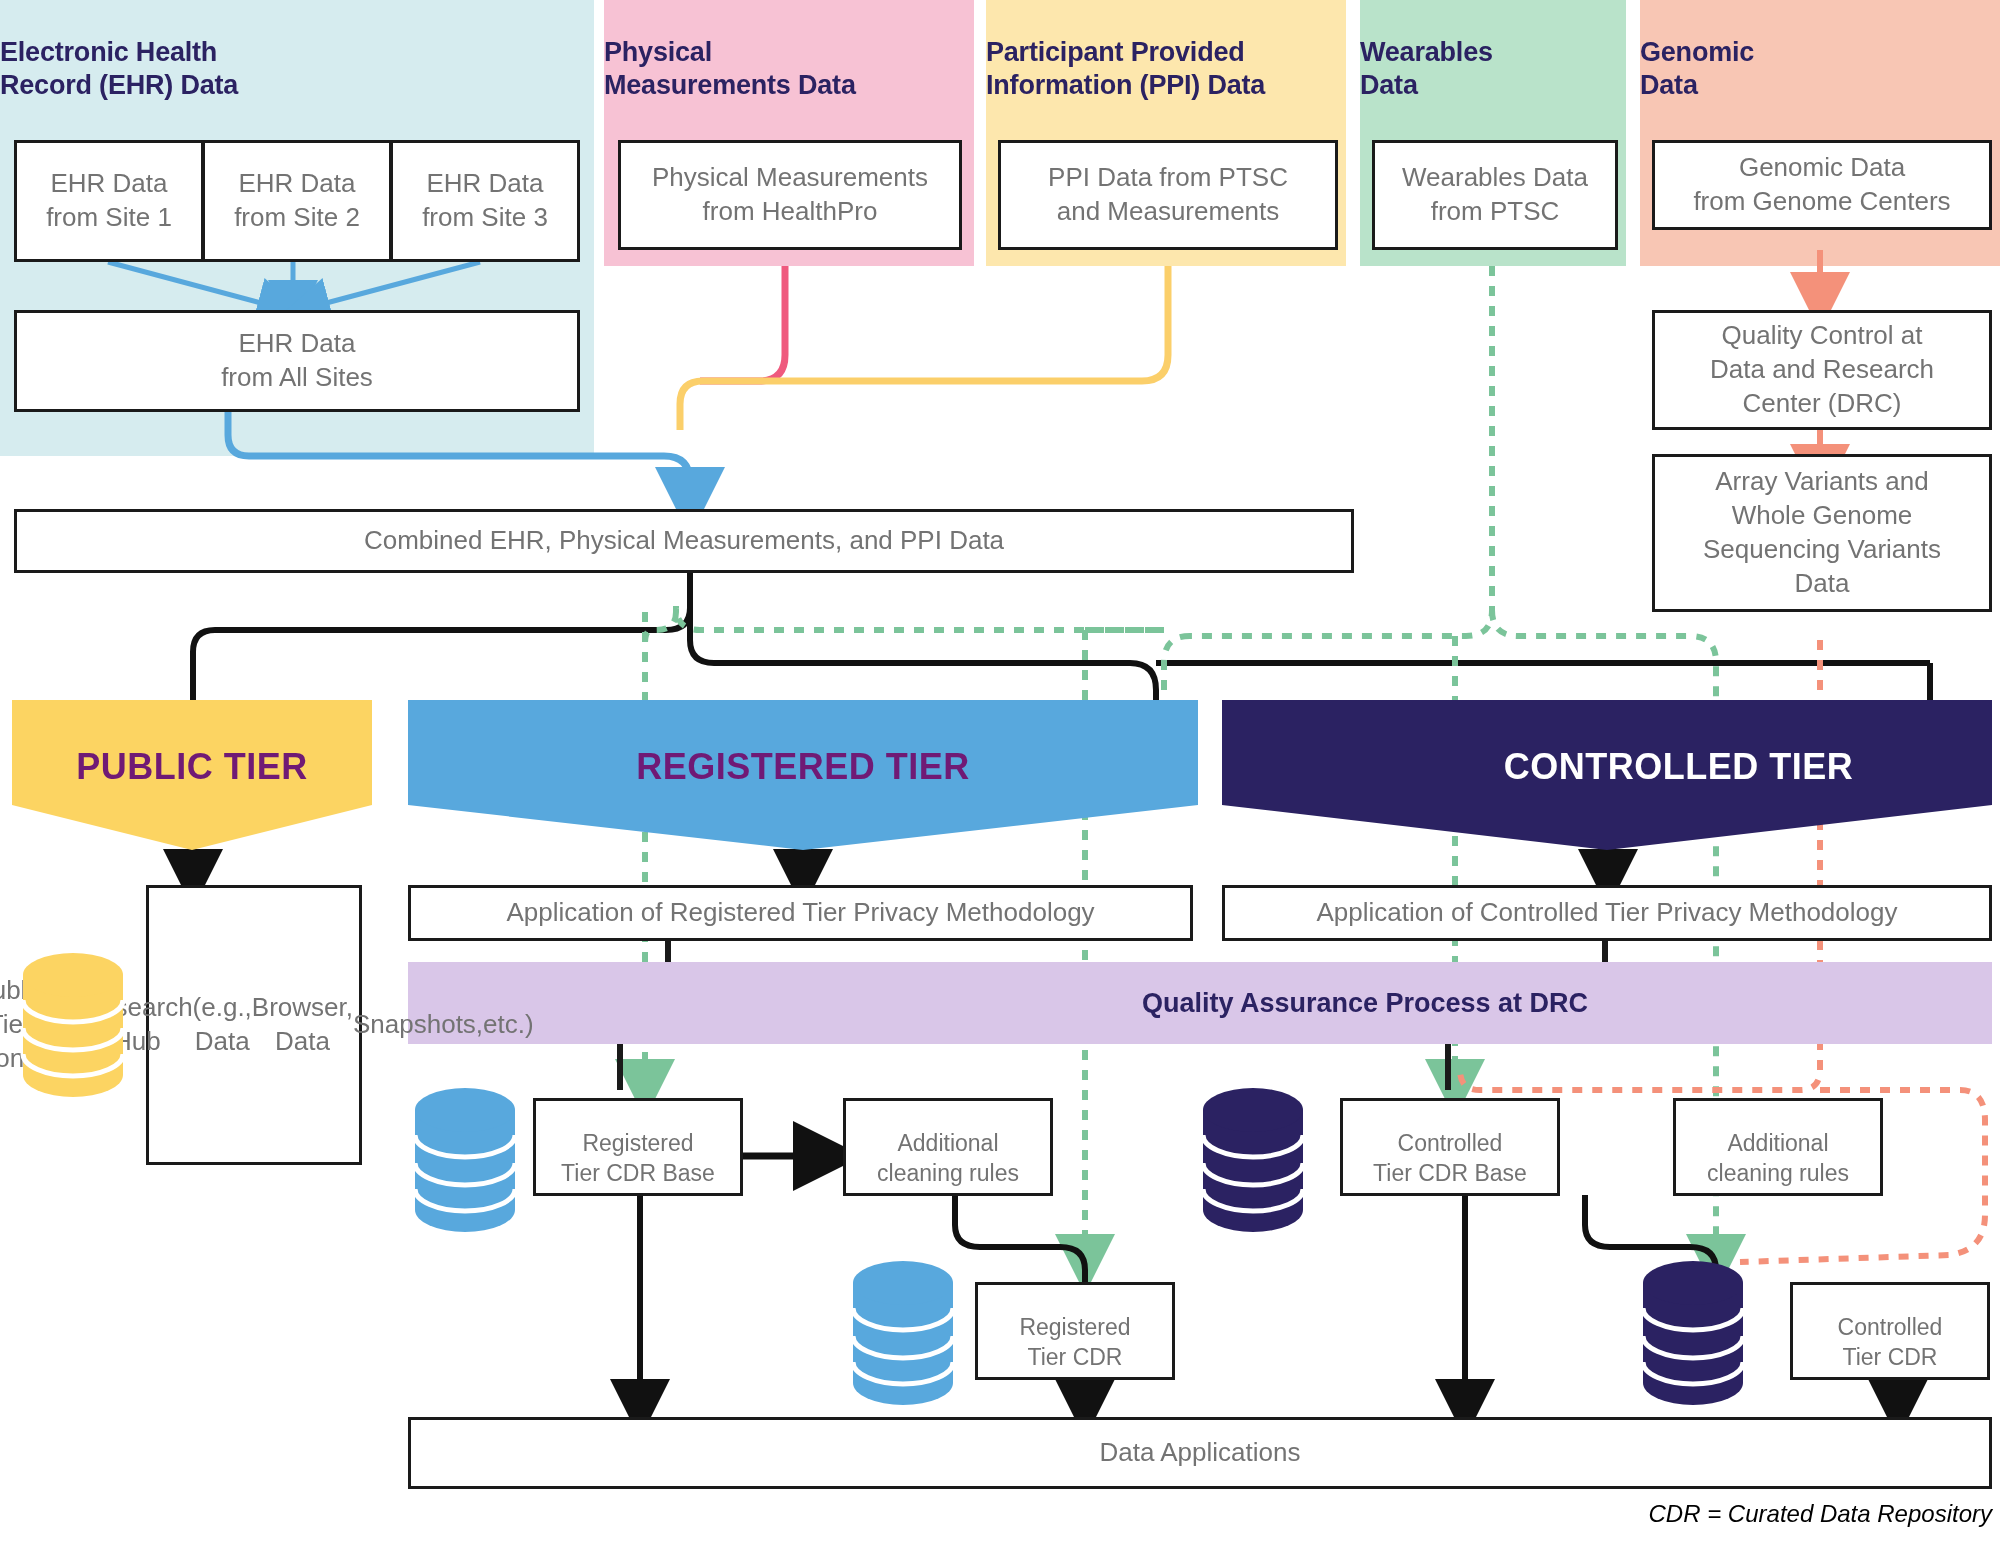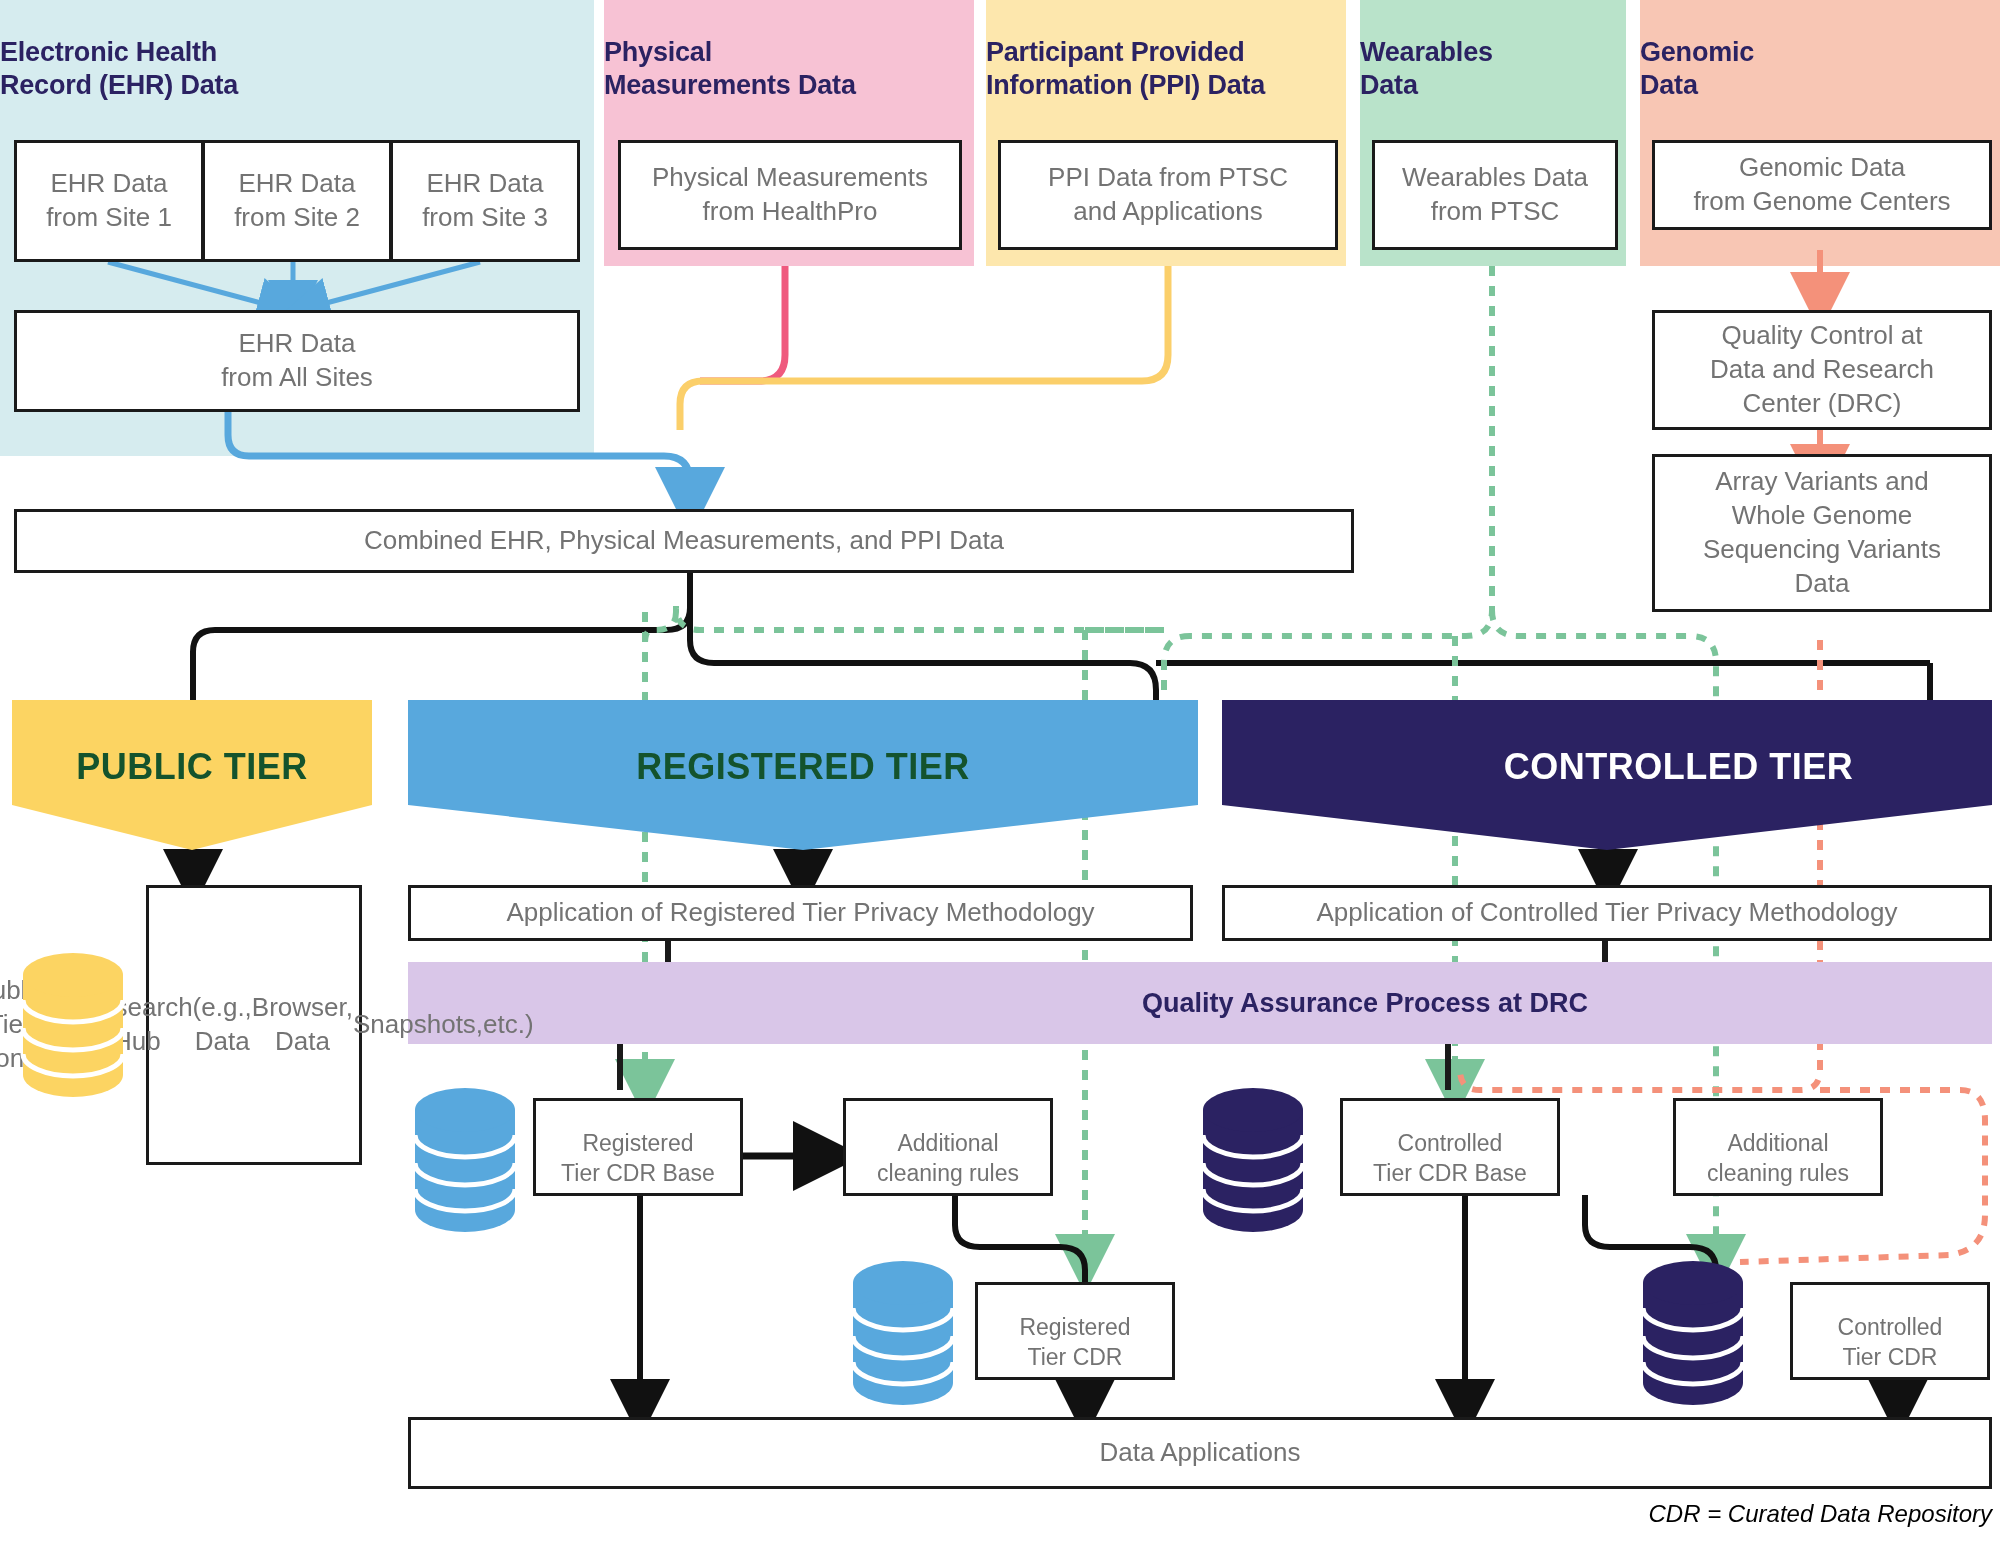--- a/index.html
+++ b/index.html
@@ -24,21 +24,21 @@
   .tierbanner span{display:block;padding-top:46px;font-size:36px;}
   .qaband{
     position:absolute;background:#d9c6e8;display:flex;align-items:center;justify-content:center;
     color:#2b2262;font-weight:bold;font-size:27px;
   }
   .footnote{
     position:absolute;color:#000000;font-style:italic;font-size:24px;text-align:right;
   }
   .cyl{position:absolute;}
   .italicword{font-style:italic;}
-  .tiertext-dark{color:#14532d;text-align:center;}
+  .tiertext-dark{color:#701a75;text-align:center;}
   .tiertext-light{color:#ffffff;}
 </style>
 </head>
 <body>
 
 <div id="stage">
 
   <svg id="svg-layer" viewBox="0 0 2000 1545">
     <defs>
       <marker id="ah-blue" markerWidth="10" markerHeight="10" refX="6" refY="5" orient="auto">
@@ -163,21 +163,21 @@
 
   <div class="nodebox" style="left:618px;top:140px;width:344px;height:110px;">
     <div>
         <div>Physical Measurements</div>
         <div>from HealthPro</div>
       </div>
   </div>
   <div class="nodebox" style="left:998px;top:140px;width:340px;height:110px;">
     <div>
         <div>PPI Data from PTSC</div>
-        <div>and Applications</div>
+        <div>and Measurements</div>
       </div>
   </div>
   <div class="nodebox" style="left:1372px;top:140px;width:246px;height:110px;">
     <div>
         <div>Wearables Data</div>
         <div>from PTSC</div>
       </div>
   </div>
   <div class="nodebox" style="left:1652px;top:140px;width:340px;height:90px;">
     <div>

